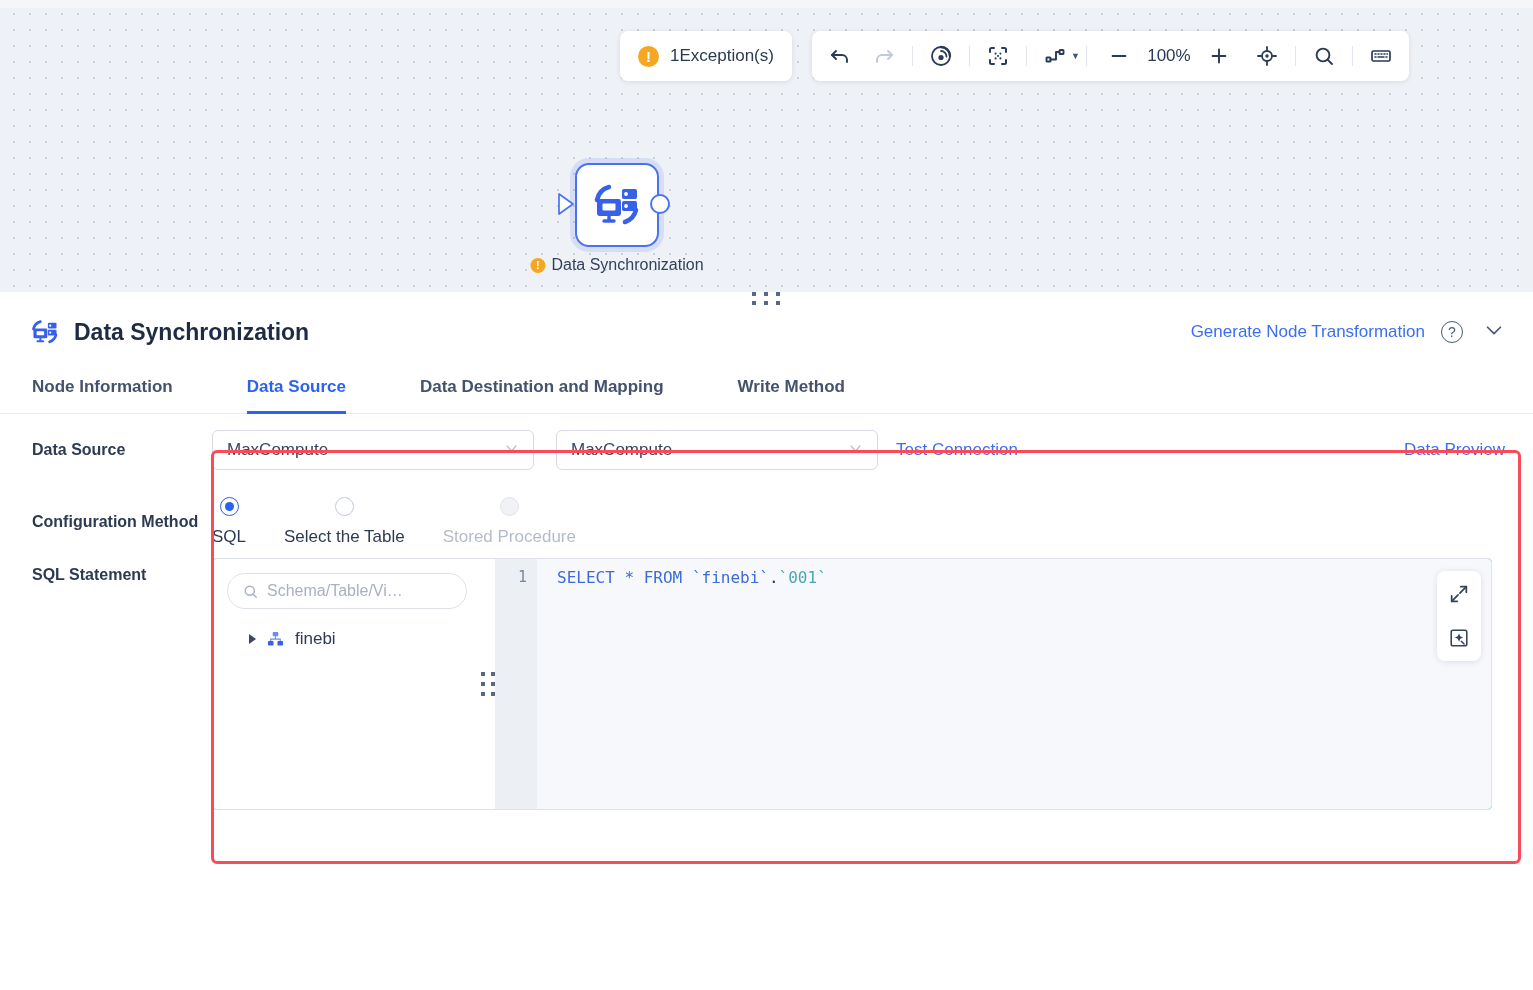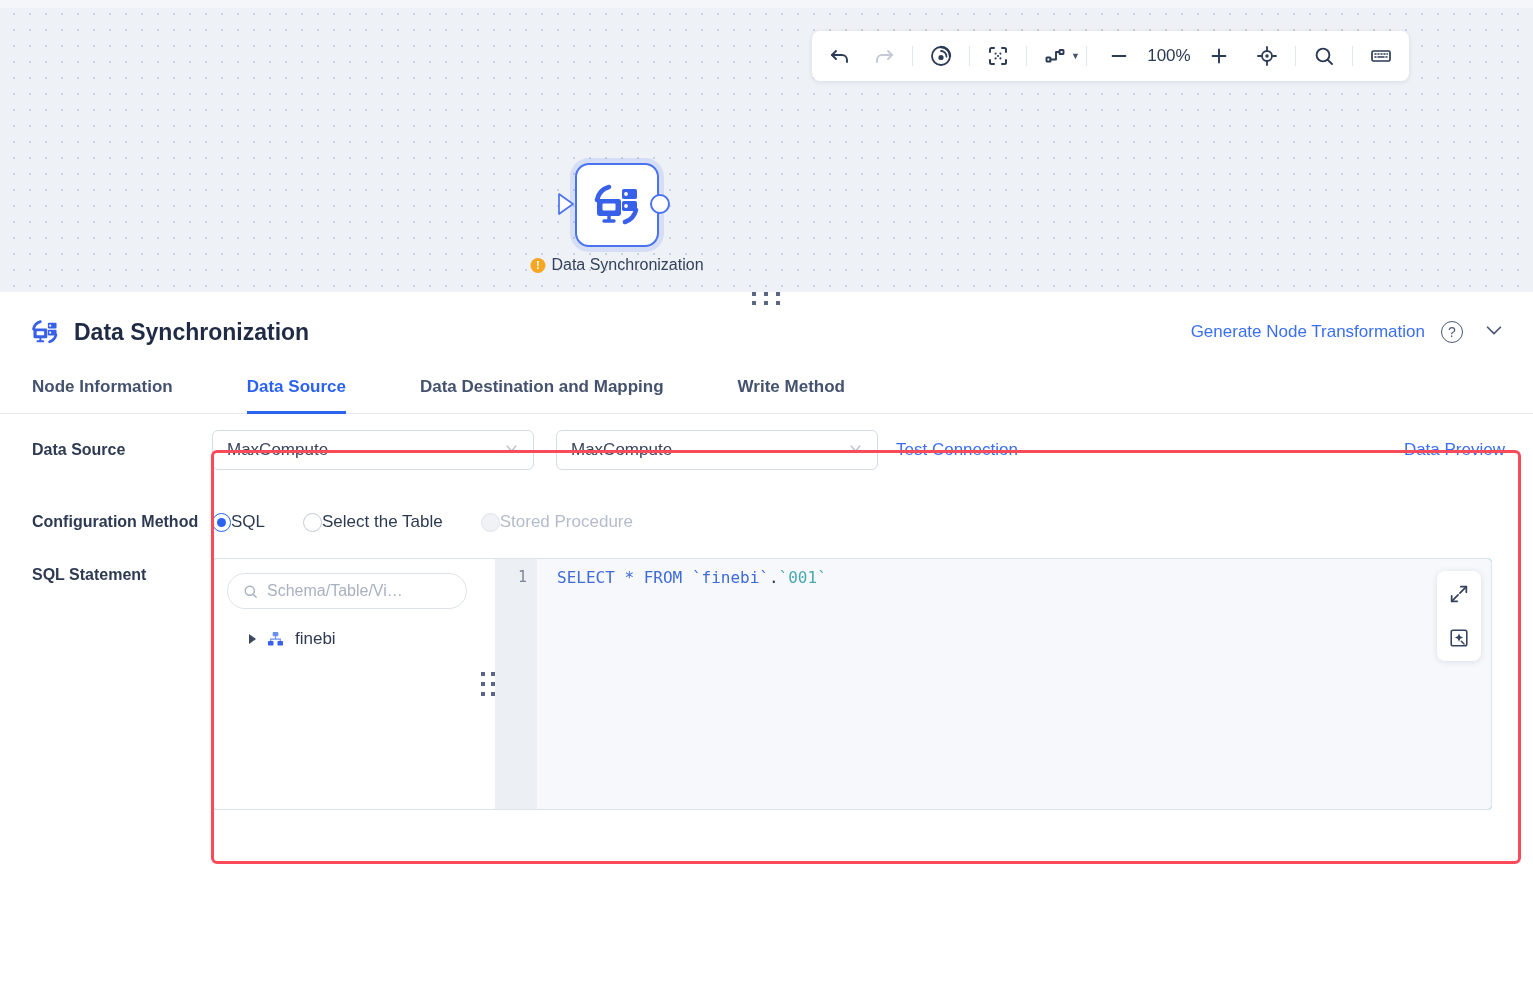--- a/index.html
+++ b/index.html
@@ -139,21 +139,21 @@
   .select {
     width: 322px; height: 40px; border: 1px solid #d6dbe6; border-radius: 6px;
     background: #fff; display: flex; align-items: center; padding: 0 14px;
     font-size: 17px; color: #3b465c; cursor: pointer;
   }
   .select .v { flex: 1; }
   .select .c { color: #b7bfcd; font-size: 13px; }
   .gap-20 { width: 22px; }
   .sp { flex: 1; }
 
-  .radio-item { display: flex; align-items: center; margin-right: 38px; cursor: pointer; }
+  .radio-item { display: flex; align-items: center; gap: 11px; margin-right: 38px; cursor: pointer; flex-direction: column; }
   .radio {
     width: 19px; height: 19px; border-radius: 50%; border: 1.6px solid #c3cbd9;
     background: #fff; display: flex; align-items: center; justify-content: center;
     flex: 0 0 auto;
   }
   .radio.checked { border-color: #2b62f0; }
   .radio.checked::after {
     content: ""; width: 9px; height: 9px; border-radius: 50%; background: #2b62f0;
   }
   .radio.disabled { background: #f0f2f6; border-color: #dfe3eb; }
@@ -212,20 +212,24 @@
     position: absolute; left: 211px; top: 450px; width: 1310px; height: 414px;
     border: 3px solid #fb4b5b; border-radius: 6px; pointer-events: none; z-index: 40;
   }
 </style>
 </head>
 <body>
 
 <div class="canvas">
   <div class="canvas-topstrip"></div>
 
+  <div class="exception-pill">
+    <span class="warn-dot"></span>
+    <span class="label">1Exception(s)</span>
+  </div>
 
   <div class="toolbar">
     <div class="tb-btn">
       <svg width="24" height="24" viewBox="0 0 24 24" fill="none" stroke="currentColor" stroke-width="1.9" stroke-linecap="round" stroke-linejoin="round">
         <path d="M8 7L4 11l4 4"></path>
           <path d="M4 11h10a5 5 0 0 1 5 5v2"></path>
       </svg>
     </div>
     <div class="tb-btn disabled">
       <svg width="24" height="24" viewBox="0 0 24 24" fill="none" stroke="currentColor" stroke-width="1.9" stroke-linecap="round" stroke-linejoin="round">

